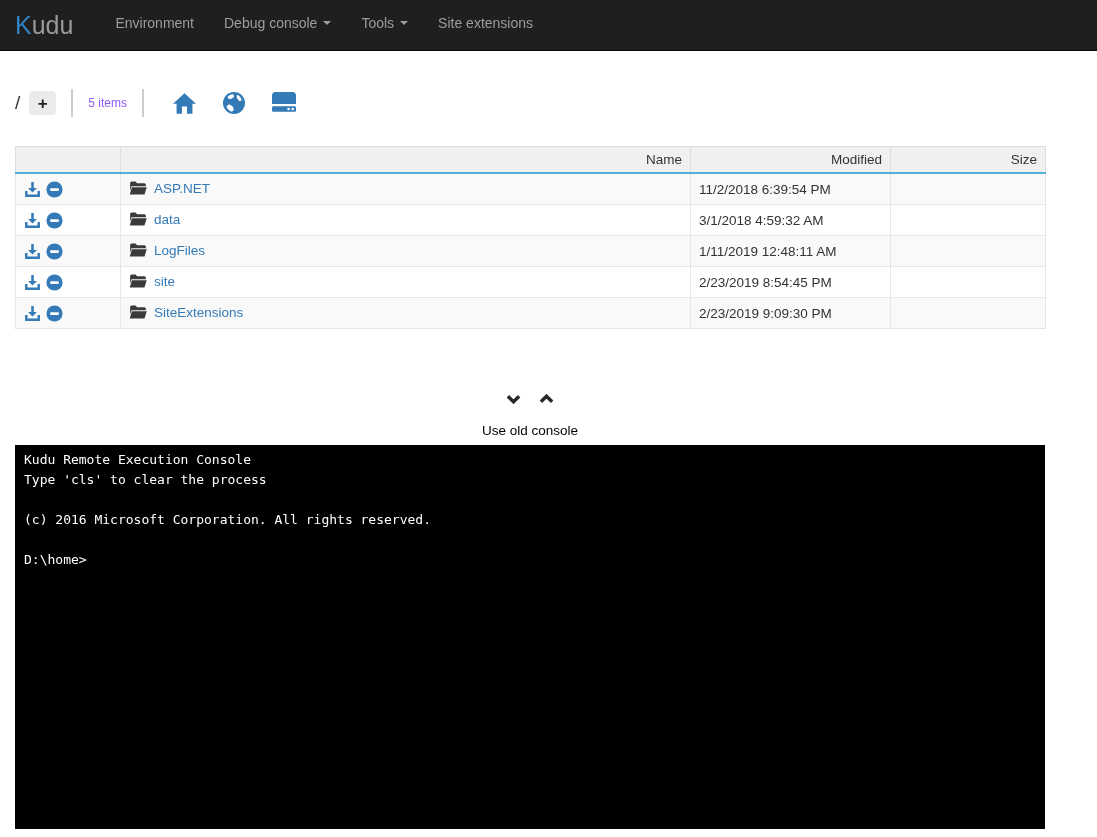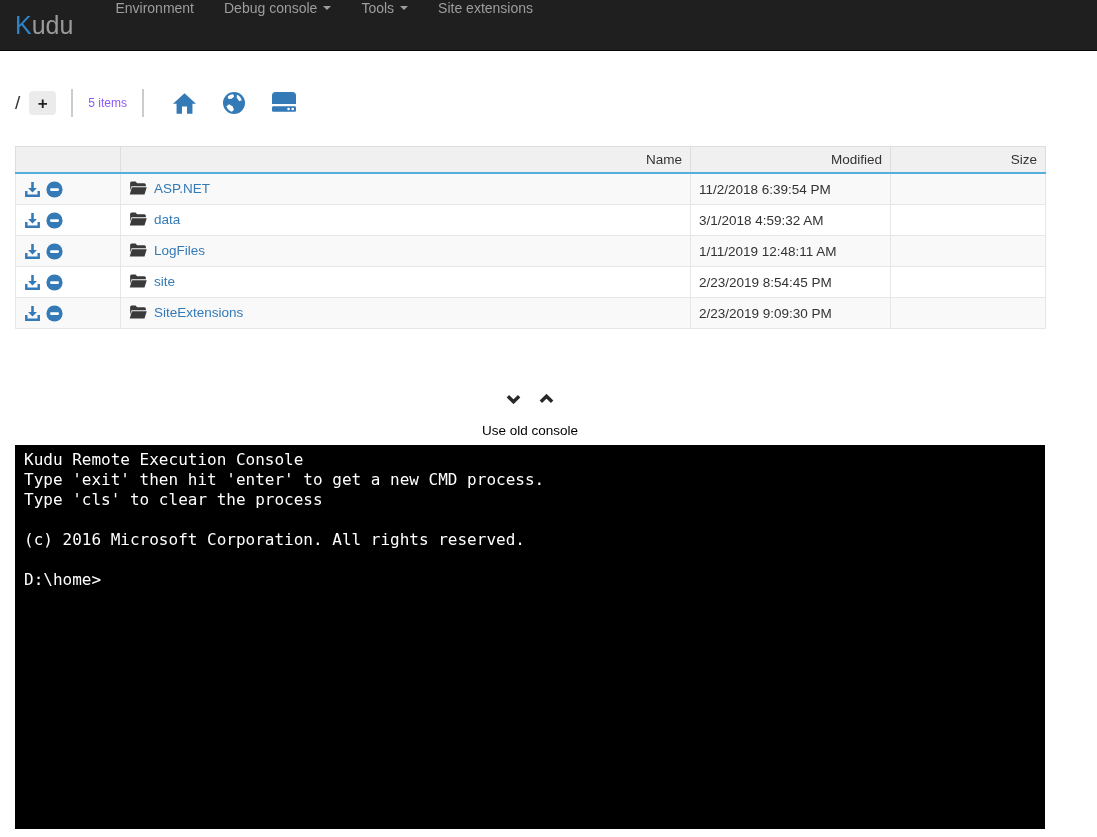--- a/index.html
+++ b/index.html
@@ -5,21 +5,21 @@
   html,body{margin:0;padding:0}
   body{
     width:1097px;height:837px;overflow:hidden;background:#fff;color:#333;
     font-family:"Liberation Sans",sans-serif;font-size:14px;
   }
 
   
   .navbar{height:50px;background:#1f1f1f;border-bottom:1px solid #080808;display:flex;align-items:stretch}
   .brand{display:flex;align-items:center;padding:0 15px;font-size:25px;color:#9a9a9a;text-decoration:none;cursor:pointer}
   .brand .k{color:#2f83c7}
-  .nav{display:flex;list-style:none;margin:0 0 0 12px;padding:0}
+  .nav{display:flex;list-style:none;margin:15px 0 0 12px;padding:0}
   .nav-item{display:flex;align-items:center;padding:0 15px;color:#9d9d9d;font-size:14px;cursor:pointer;text-decoration:none}
   .caret{display:inline-block;margin-left:6px;width:0;height:0;
     border-left:4px solid transparent;border-right:4px solid transparent;border-top:4px solid #9d9d9d}
 
   .content{margin-left:15px;width:1030px}
 
   
   .toolbar{margin-top:38px;display:flex;align-items:center;height:28px}
   .path-root{font-size:19px;color:#333;text-decoration:none;margin-right:9px;cursor:pointer}
   .add-btn{display:inline-flex;align-items:center;justify-content:center;width:27px;height:24px;
@@ -49,21 +49,21 @@
   
   .console-resize{width:1030px;text-align:center;margin-top:62px;height:16px}
   .chev{display:inline-block;margin:0 7px;cursor:pointer;background:none;border:0;padding:0}
 
   
   .old-console{width:1030px;text-align:center;margin-top:16px;font-size:13.5px;height:17px}
   .old-console a{color:#000;text-decoration:none;cursor:pointer}
 
   
   .console{margin-top:5px;width:1030px;height:384px;background:#000;color:#fff;
-    font-family:"DejaVu Sans Mono","Liberation Mono",monospace;font-size:16px;line-height:20px;
+    font-family:"DejaVu Sans Mono","Liberation Mono",monospace;font-size:13px;line-height:20px;
     padding:5px 9px;box-sizing:border-box;cursor:text}
   .console-line{min-height:20px;white-space:pre-wrap}
 </style>
 </head>
 <body>
 
 <nav class="navbar">
   <a class="brand">
       <span class="k">K</span>
       <span>udu</span>
@@ -301,21 +301,20 @@
         </svg>
     </button>
   </div>
 
   <div class="old-console">
     <a>Use old console</a>
   </div>
 
   <div class="console">
     <div class="console-line">Kudu Remote Execution Console</div>
-    <div class="console-line">Type 'exit' then hit 'enter' to get a new CMD process.</div>
     <div class="console-line">Type 'cls' to clear the process</div>
     <div class="console-line"></div>
     <div class="console-line">(c) 2016 Microsoft Corporation. All rights reserved.</div>
     <div class="console-line"></div>
     <div class="console-line">D:\home&gt;</div>
   </div>
 
 </div>
 
 </body></html>

